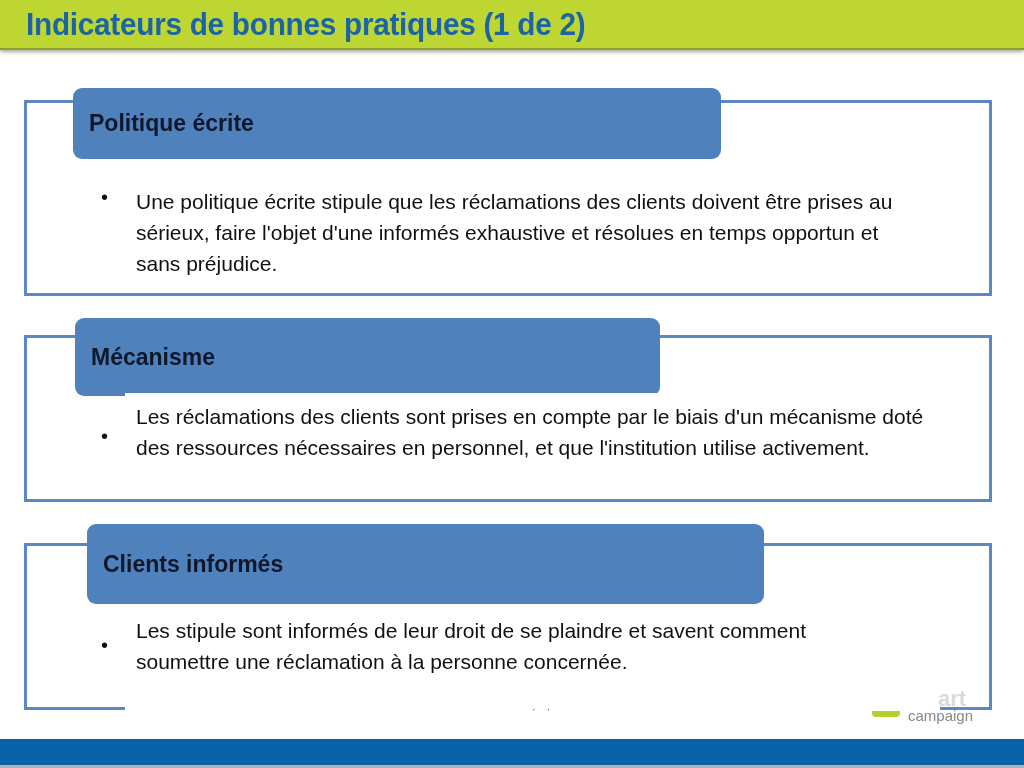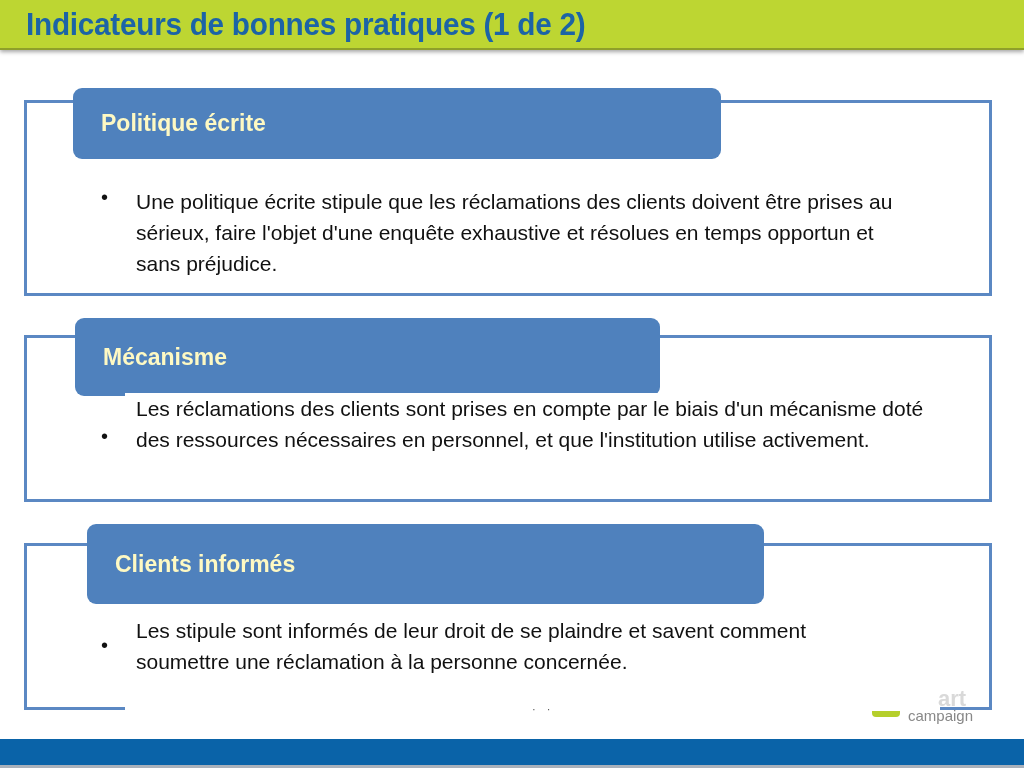--- a/index.html
+++ b/index.html
@@ -3,22 +3,22 @@
 <meta charset="utf-8">
 <style>
   html, body { margin:0; padding:0; }
   body { width:1024px; height:768px; position:relative; overflow:hidden; background:#ffffff;
          font-family:"Liberation Sans", sans-serif; }
   .title-bar { position:absolute; left:0; top:0; width:1024px; height:48px;
                background:#bdd632; border-bottom:2px solid #8fa02a; box-shadow:0 2px 4px rgba(0,0,0,0.35);text-align:right; }
   .title-bar .title { position:absolute; left:26px; top:6px; font-size:32px; font-weight:bold;
                       color:#1c64a6; white-space:nowrap; letter-spacing:-0.3px; transform:scaleX(0.93); transform-origin:left center; }
   .frame { position:absolute; border:3px solid #5b88c3; background:#fff; box-sizing:border-box; }
-  .header { position:absolute; background:#4f81bd; border-radius:9px; color:#fef9c3; font-weight:bold;
-            font-size:23px; box-sizing:border-box; padding-left:28px; display:flex; align-items:center; }
+  .header { position:absolute; background:#4f81bd; border-radius:9px; color:#0f172a; font-weight:bold;
+            font-size:23px; box-sizing:border-box; padding-left:16px; display:flex; align-items:center; }
   .content { position:absolute; background:#fff; font-size:21px; line-height:31px; color:#111; }
   .bullet { position:absolute; font-size:20px; color:#111; }
   .footer-mask { position:absolute; left:125px; top:702px; width:815px; height:30px; background:#fff; }
   .page-dots { position:absolute; left:532px; top:703px; font-size:11px; color:#555; letter-spacing:4px; }
   .logo { position:absolute; left:872px; top:686px; width:110px; height:40px; }
   .logo .art { position:absolute; left:66px; top:0; font-size:22px; font-weight:bold; color:#d9d9d9; }
   .logo .bar { position:absolute; left:0; top:25px; width:28px; height:6px; background:#b5cf2b; border-radius:0 0 4px 4px; }
   .logo .camp { position:absolute; left:36px; top:21px; font-size:15px; color:#888; }
   .bottom-band { position:absolute; left:0; top:739px; width:1024px; height:26px; background:#0a63a8; border-bottom:3px solid #a9b1bb; }
 </style>
@@ -27,28 +27,28 @@
 
 <div class="title-bar">
   <div class="title">Indicateurs de bonnes pratiques (1 de 2)</div>
 </div>
 
 <div class="frame" style="left:24px; top:100px; width:968px; height:196px;"></div>
 <div class="header" style="left:73px; top:88px; width:648px; height:71px;">
   <span>Politique écrite</span>
 </div>
 <div class="bullet" style="left:101px; top:186px;">•</div>
-<div class="content" style="left:136px; top:186px; width:780px;">Une politique écrite stipule que les réclamations des clients doivent être prises au sérieux, faire l'objet d'une enquête exhaustive et résolues en temps opportun et sans préjudice.</div>
+<div class="content" style="left:136px; top:186px; width:780px;">Une politique écrite stipule que les réclamations des clients doivent être prises au sérieux, faire l'objet d'une informés exhaustive et résolues en temps opportun et sans préjudice.</div>
 
 <div class="frame" style="left:24px; top:335px; width:968px; height:167px;"></div>
 <div class="header" style="left:75px; top:318px; width:585px; height:78px;">
   <span>Mécanisme</span>
 </div>
 <div class="bullet" style="left:101px; top:425px;">•</div>
-<div class="content" style="left:125px; top:393px; width:800px; padding-left:11px; ">Les réclamations des clients sont prises en compte par le biais d'un mécanisme doté des ressources nécessaires en personnel, et que l'institution utilise activement.</div>
+<div class="content" style="left:125px; top:393px; width:800px; padding-left:11px; padding-top:8px;">Les réclamations des clients sont prises en compte par le biais d'un mécanisme doté des ressources nécessaires en personnel, et que l'institution utilise activement.</div>
 
 <div class="frame" style="left:24px; top:543px; width:968px; height:167px;"></div>
 <div class="header" style="left:75px; top:524px; width:677px; height:80px;margin-left:12px;">
   <span>Clients informés</span>
 </div>
 <div class="bullet" style="left:101px; top:634px;">•</div>
 <div class="content" style="left:136px; top:615px; width:760px;">Les stipule sont informés de leur droit de se plaindre et savent comment soumettre une réclamation à la personne concernée.</div>
 
 <div class="footer-mask"></div>
 <div class="page-dots">· ·</div>

